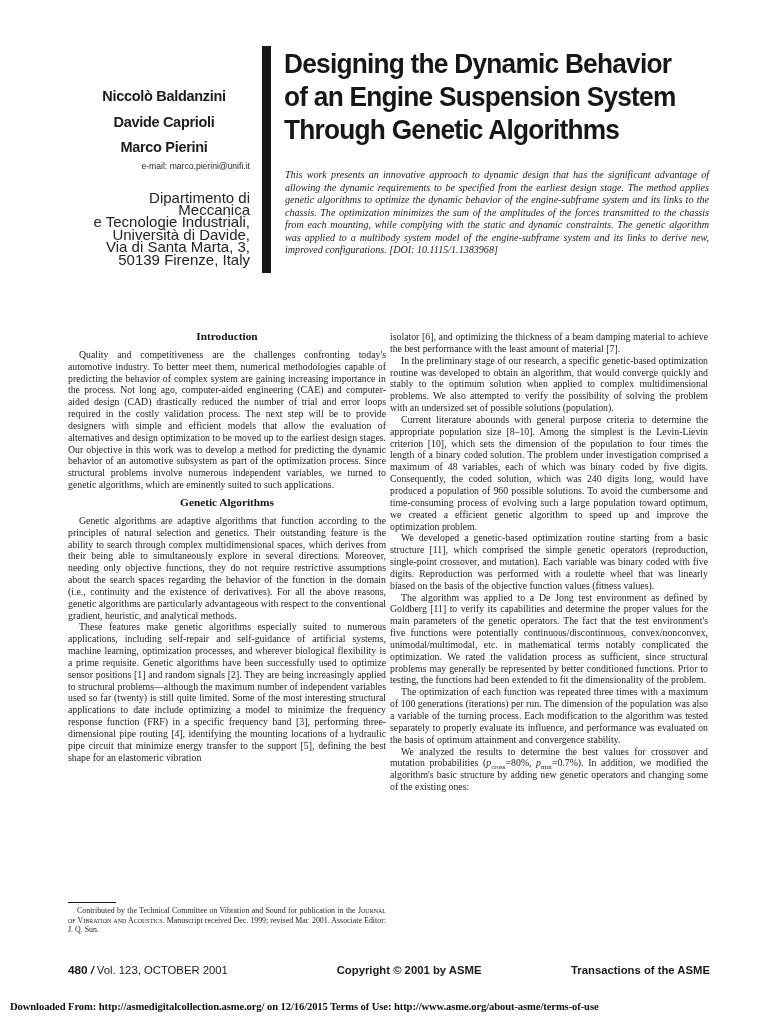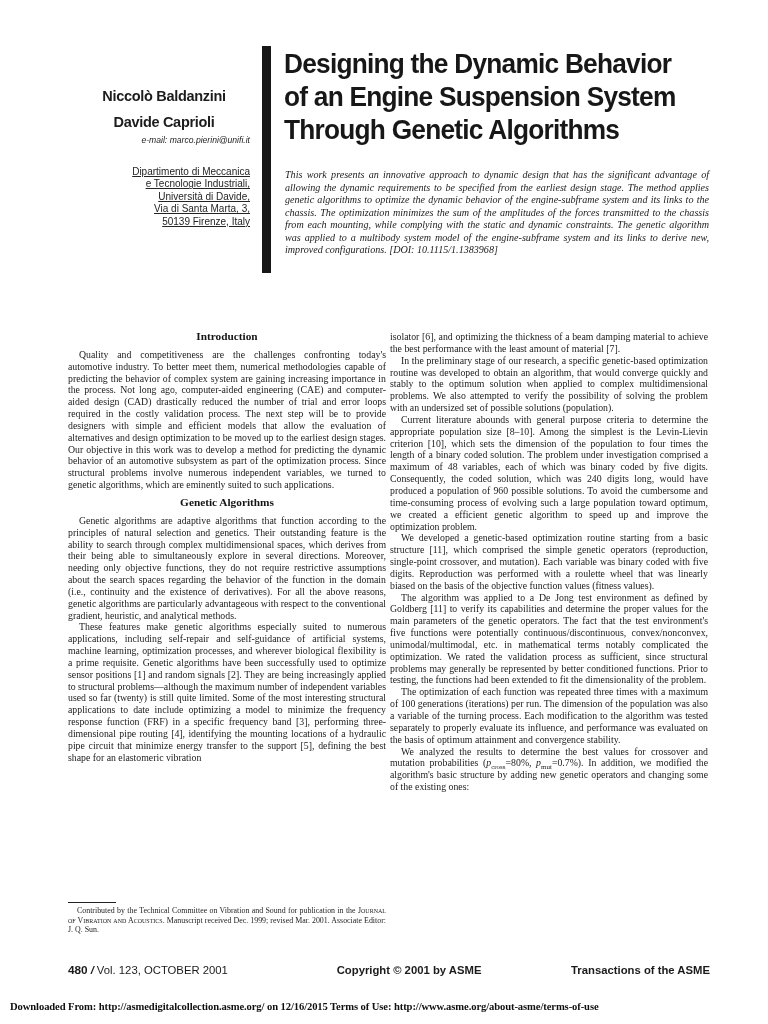--- a/index.html
+++ b/index.html
@@ -30,28 +30,26 @@
     letter-spacing: -0.3px;
     color: #1c1c1c;
     white-space: nowrap;
     text-align: center;
   }
   .author-email {
     font-size: 8.6px;
     line-height: 11px;
     margin-top: 0px;
     color: #242424;
-    font-style: italic;
   }
   .affiliation {
     margin-top: 20px;
-    font-size: 10px;
+    font-size: 15px;
     line-height: 12.4px;
     color: #242424;
-    text-decoration: underline;
   }
 
   
   .title-bar {
     position: absolute; left: 262px; top: 46px;
     width: 9px; height: 227px;
     background: #171717;
   }
   .title {
     position: absolute; left: 284px; top: 47px; margin: 0;
@@ -138,20 +136,21 @@
   }
 </style>
 </head>
 <body>
 
 <div class="page">
 
   <div class="authors">
     <div class="author-name">Niccolò Baldanzini</div>
     <div class="author-name">Davide Caprioli</div>
+    <div class="author-name">Marco Pierini</div>
     <div class="author-email">e-mail: marco.pierini@unifi.it</div>
     <div class="affiliation">
       <div>Dipartimento di Meccanica</div>
       <div>e Tecnologie Industriali,</div>
       <div>Università di Davide,</div>
       <div>Via di Santa Marta, 3,</div>
       <div>50139 Firenze, Italy</div>
     </div>
   </div>
 

